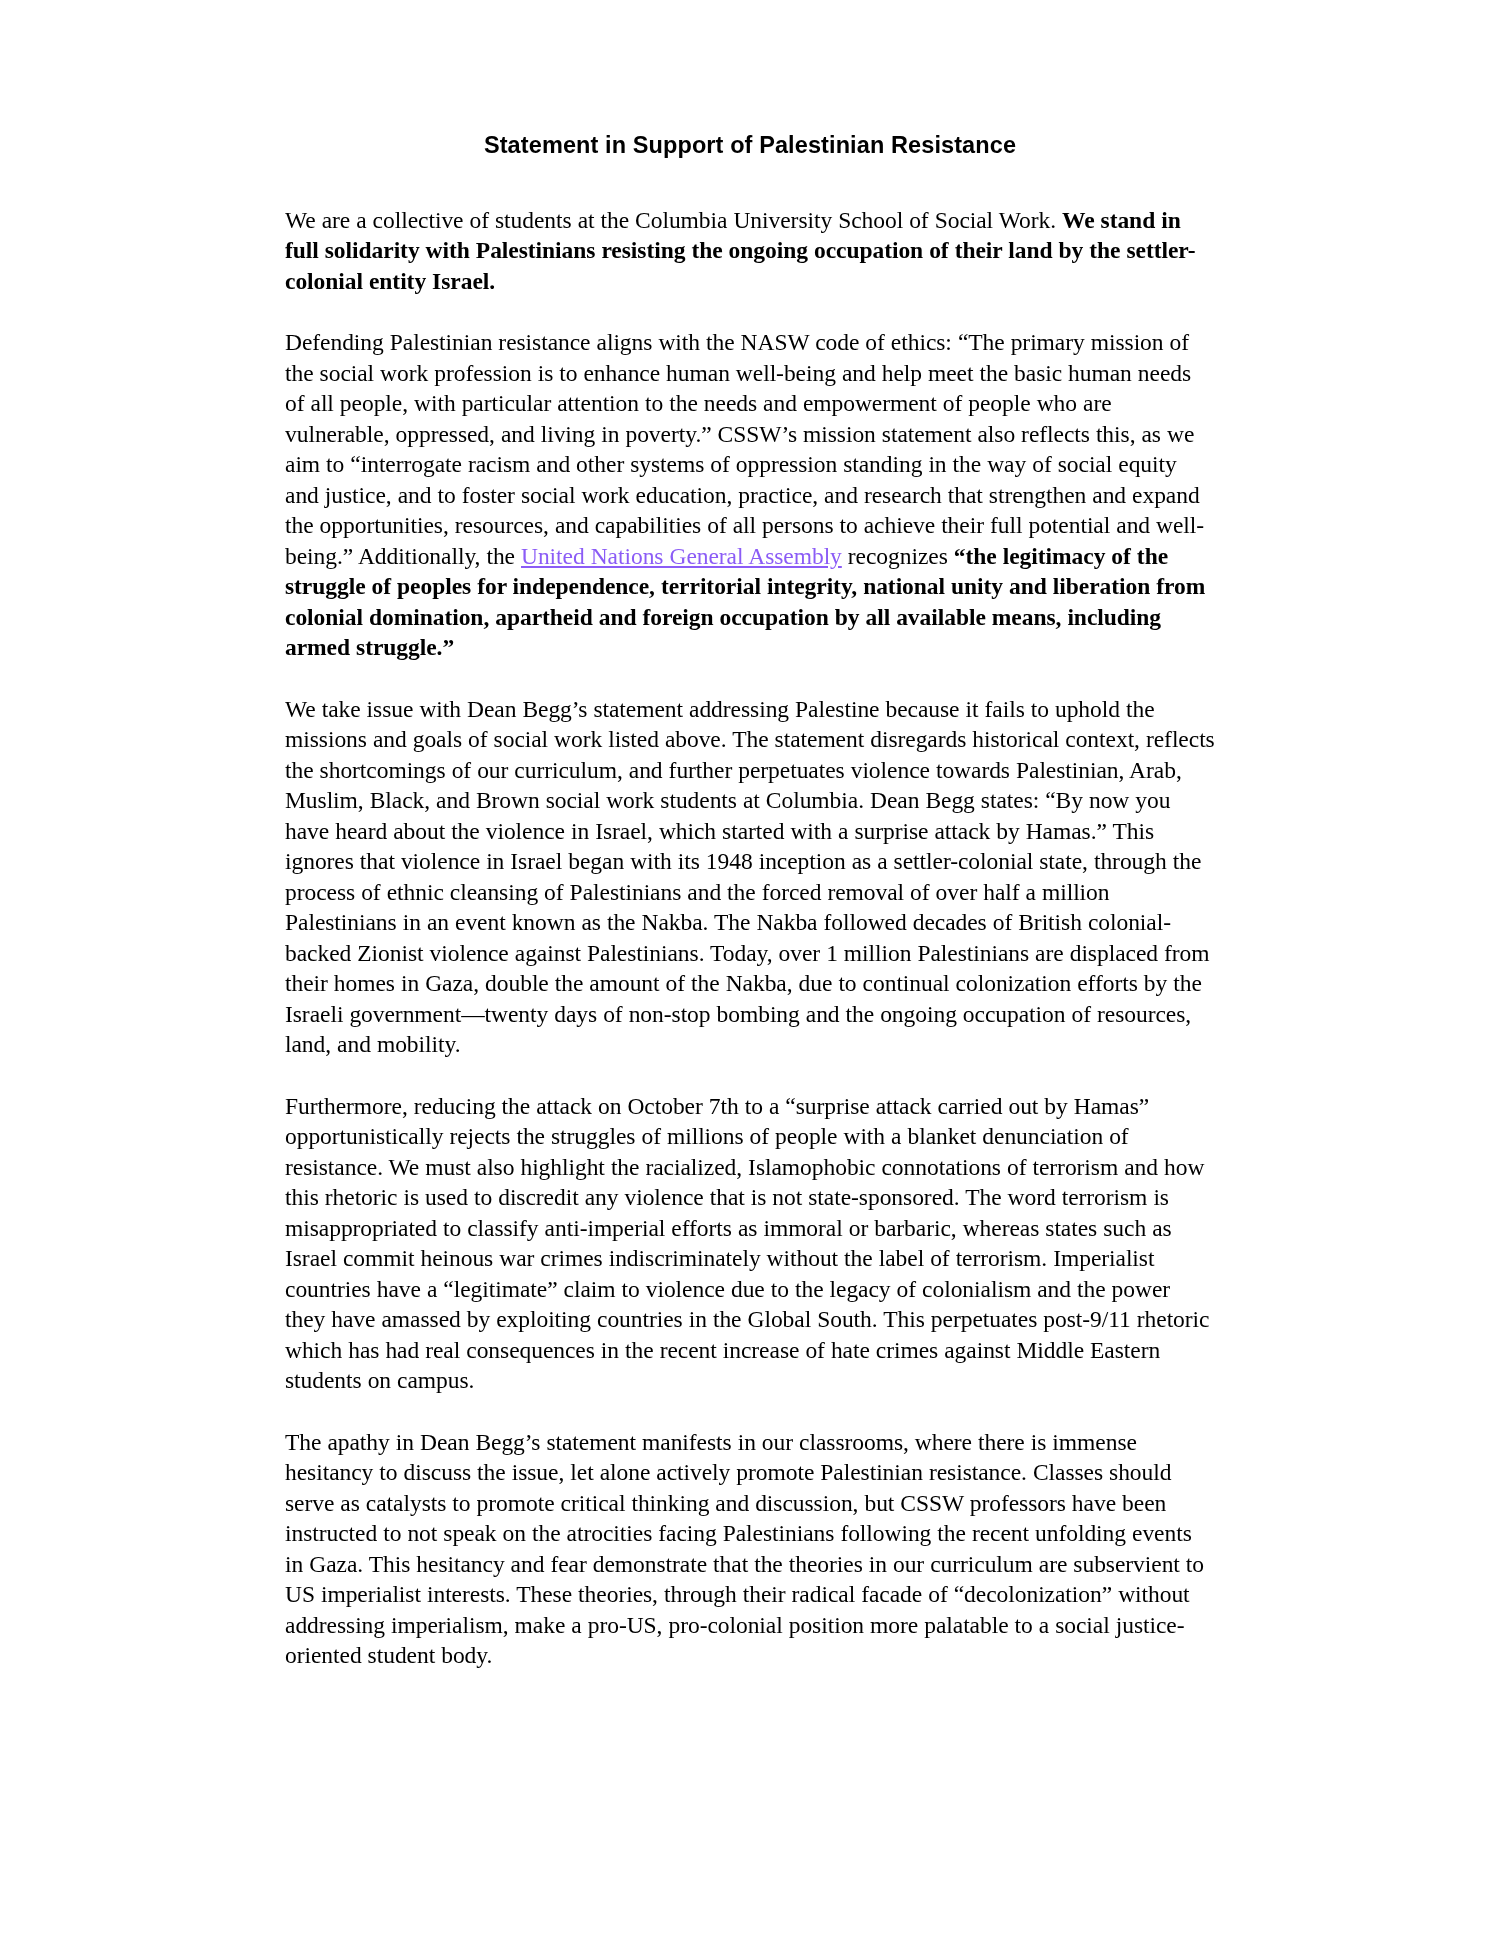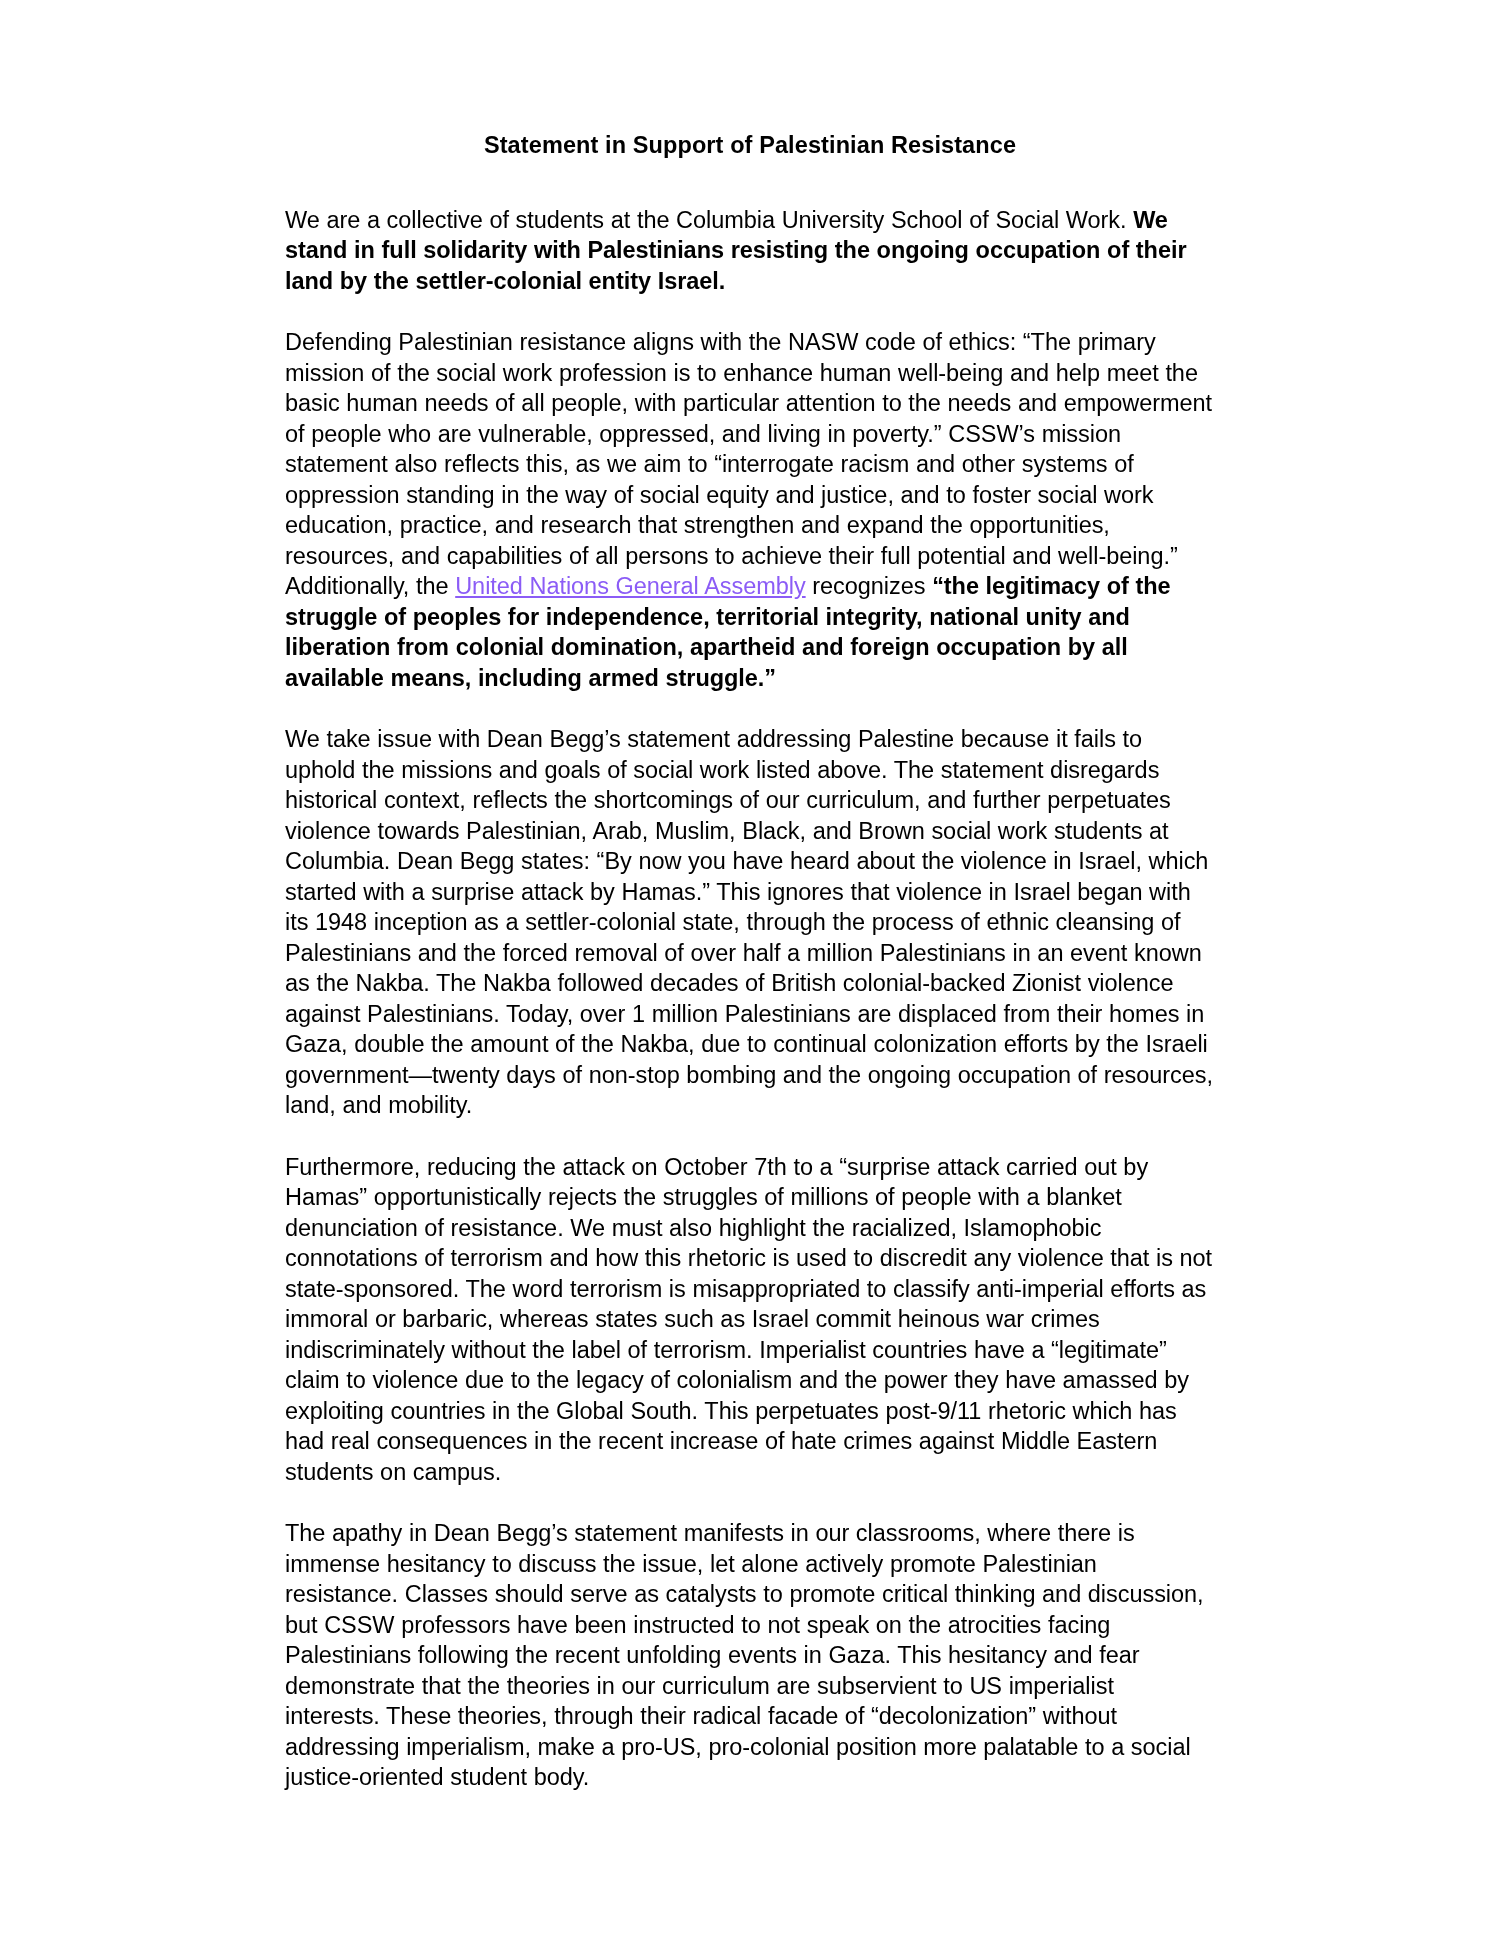--- a/index.html
+++ b/index.html
@@ -34,20 +34,21 @@
     margin: 0 0 44px 0;
     letter-spacing: 0.1px;
   }
   p.para {
     font-size: 23.5px;
     line-height: 30.5px;
     margin: 0 0 31px 0;
     text-align: left;
     letter-spacing: -0.05px;
     word-spacing: 0.2px;
+    font-family: Liberation Serif, serif;
   }
   p.para:last-child {
     margin-bottom: 4px;
   }
   .b {
     font-weight: bold;
   }
   a.doclink {
     color: #8b5cf6;
     text-decoration: underline;

